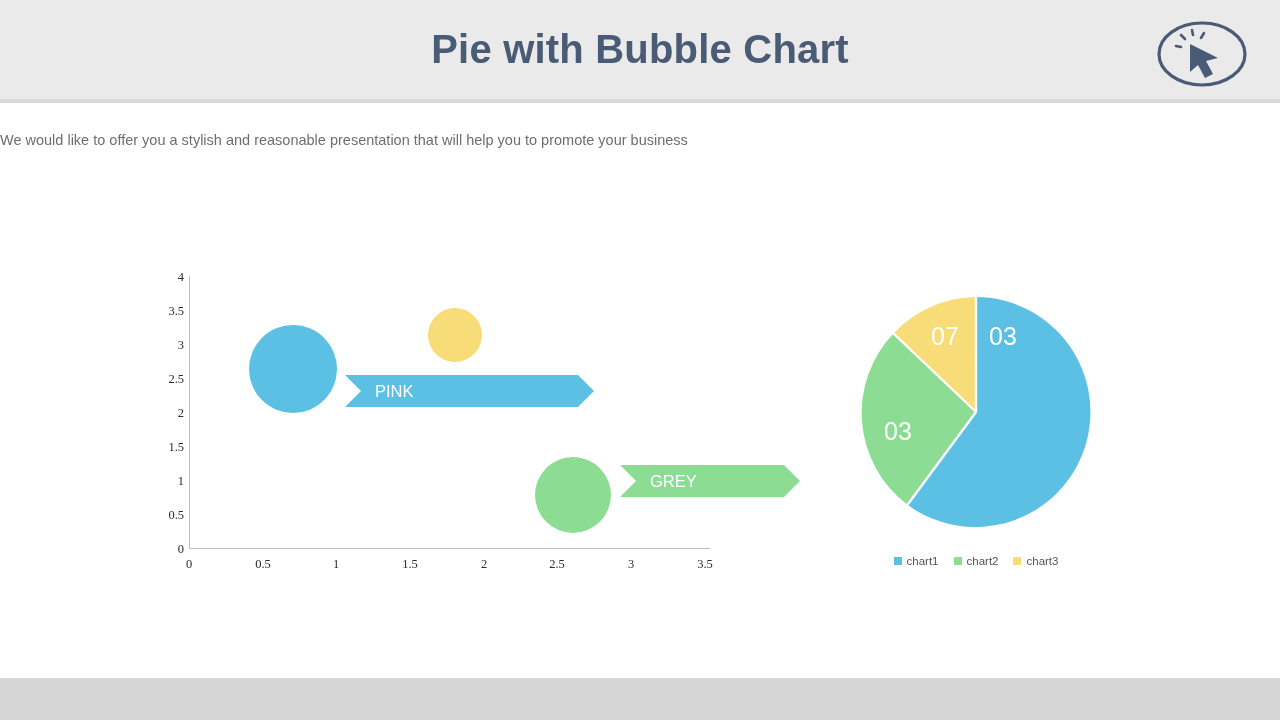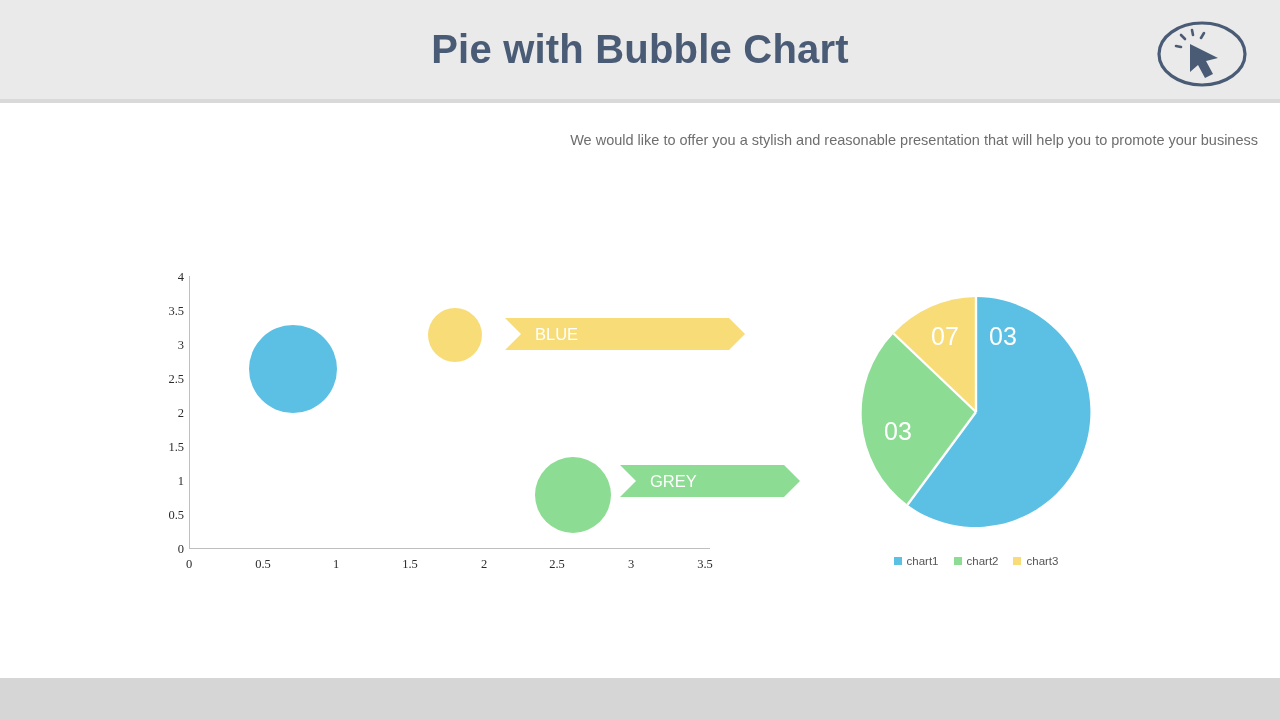--- a/index.html
+++ b/index.html
@@ -44,21 +44,21 @@
     position: absolute;
     left: 1156px; top: 20px;
     width: 92px; height: 68px;
   }
 
   
   .subtitle {
     position: absolute;
     left: 0; top: 132px;
     width: 1258px;
-    text-align: right;
+    text-align: left;
     font-size: 14.5px;
     color: #6E6E6E;
   }
 
   
   .footer-band {
     position: absolute;
     left: 0; top: 678px;
     width: 1280px;
     height: 42px;
@@ -201,27 +201,27 @@
     <div class="xtick" style="left:324px">2</div>
     <div class="xtick" style="left:397px">2.5</div>
     <div class="xtick" style="left:471px">3</div>
     <div class="xtick" style="left:545px">3.5</div>
   </div>
 
   <div class="bubble" style="left:109px; top:60px; width:88px; height:88px; background:#5BC0E4;"></div>
   <div class="bubble" style="left:288px; top:43px; width:54px; height:54px; background:#F8DC78;"></div>
   <div class="bubble" style="left:395px; top:192px; width:76px; height:76px; background:#8CDC93;"></div>
 
-  <div class="banner" style="left:365px; top:53px; width:240px;">
-    <svg width="240" height="32" viewBox="0 0 240 32" preserveAspectRatio="none">
-      <path d="M0 0 L224 0 L240 16 L224 32 L0 32 L16 16 Z" fill="#F8DC78"></path>
+
+  <div class="banner" style="left:205px; top:110px; width:249px;">
+    <svg width="249" height="32" viewBox="0 0 249 32" preserveAspectRatio="none">
+      <path d="M0 0 L233 0 L249 16 L233 32 L0 32 L16 16 Z" fill="#5BC0E4"></path>
     </svg>
-    <div class="banner-label" style="left:30px;">BLUE</div>
-  </div>
-
+    <div class="banner-label" style="left:30px;">PINK</div>
+  </div>
 
   <div class="banner" style="left:480px; top:200px; width:180px;text-decoration:underline;">
     <svg width="180" height="32" viewBox="0 0 180 32" preserveAspectRatio="none">
       <path d="M0 0 L164 0 L180 16 L164 32 L0 32 L16 16 Z" fill="#8CDC93"></path>
     </svg>
     <div class="banner-label" style="left:30px;">GREY</div>
   </div>
 </div>
 
 <div class="pie-chart">

